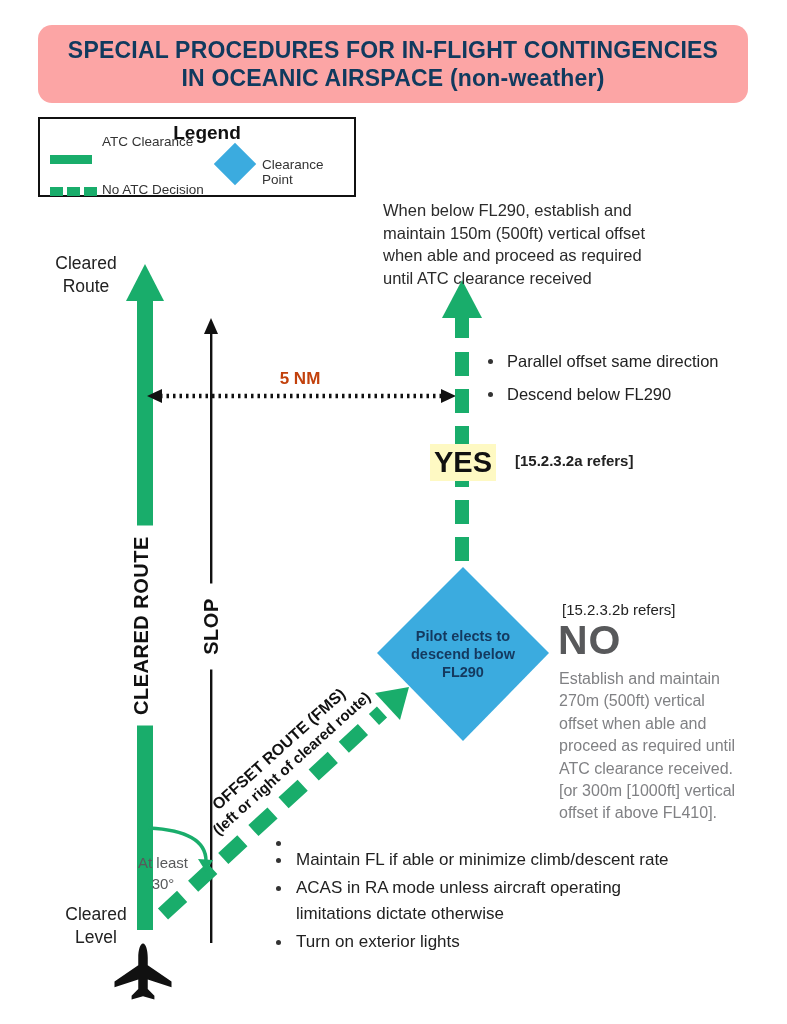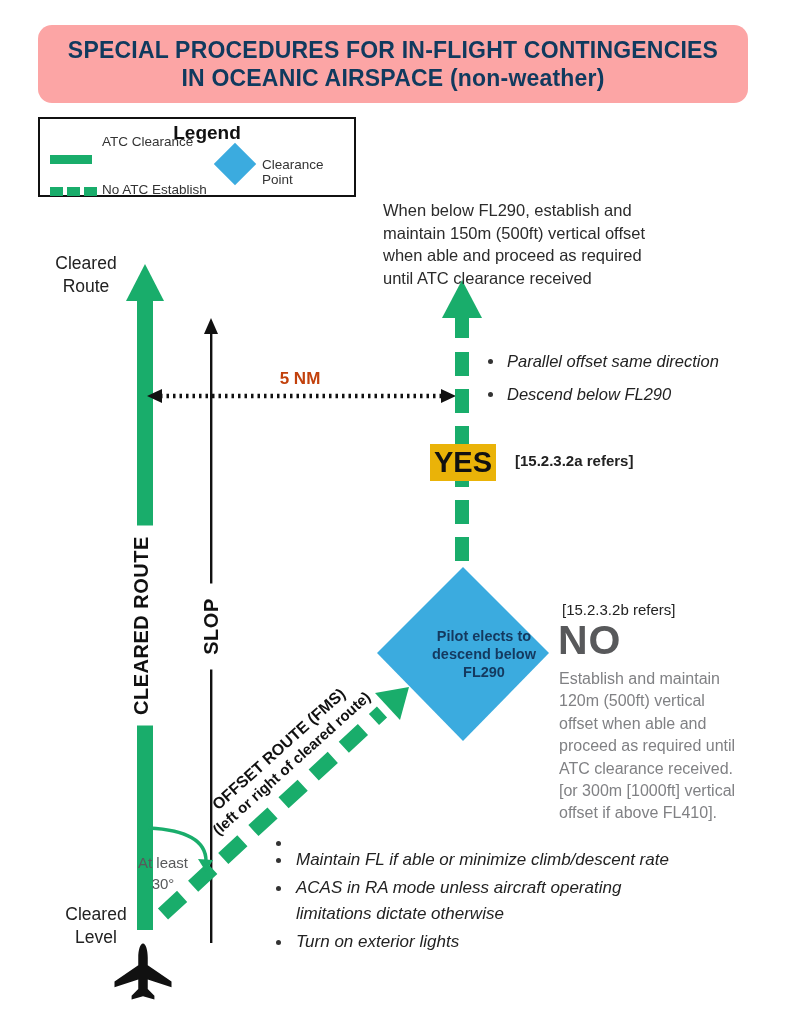--- a/index.html
+++ b/index.html
@@ -28,38 +28,38 @@
   .t-cleared-route { left:40px; top:252px; width:92px; text-align:center; font-size:17.5px; line-height:23px; color:#222; z-index:2; }
   .t-cleared-level { left:48px; top:903px; width:96px; text-align:center; font-size:17.5px; line-height:23px; color:#222; z-index:2; }
   .t-topright { left:383px; top:199px; width:300px; font-size:16.5px; line-height:22.5px; color:#2b2b2b; z-index:2; }
   .t-5nm { left:260px; top:369px; width:80px; text-align:center; font-weight:bold; font-size:17px; color:#c2410c; z-index:2; }
 
   .vlabel { z-index:3; background:#ffffff; text-align:center; font-weight:bold; font-size:20px; color:#111; padding:2px 0; }
   .t-clearedroute-v { left:41px; top:612px; width:200px; transform:rotate(-90deg); letter-spacing:0.5px; }
   .t-slop-v { left:168px; top:613px; width:86px; transform:rotate(-90deg); letter-spacing:0.5px; }
 
   .t-yes { left:430px; top:444px; width:66px; text-align:center; font-weight:bold; font-size:29px; color:#111;
-           background:#eab308; z-index:3; padding:2px 0; }
+           background:#fef9c3; z-index:3; padding:2px 0; }
   .t-yesref { left:515px; top:452px; font-size:15px; color:#222; z-index:2;font-weight:bold; }
   .t-noref { left:562px; top:601px; font-size:15px; color:#222; z-index:2; }
   .t-no { left:558px; top:617px; font-size:41px; font-weight:bold; color:#58595b; z-index:2; letter-spacing:1px; }
   .t-nopara { left:559px; top:668px; width:215px; font-size:16px; line-height:22.4px; color:#808184; z-index:2; }
 
-  .t-diamond { left:414px; top:627px; width:140px; text-align:center; font-size:14.5px; line-height:18px;
+  .t-diamond { left:393px; top:627px; width:140px; text-align:center; font-size:14.5px; line-height:18px;
                font-weight:bold; color:#14395f; z-index:2; }
 
   .t-offset { left:145px; top:737px; width:280px; transform:rotate(-42deg); transform-origin:center;
               text-align:center; color:#111; z-index:2; }
   .t-offset .l1 { font-weight:bold; font-size:16px; line-height:19px; }
   .t-offset .l2 { font-weight:bold; font-size:15px; line-height:19px; }
 
   .t-atleast { left:126px; top:852px; width:74px; text-align:center; font-size:15px; line-height:21px; color:#58595b; z-index:2; }
 
   
-  .blist { list-style:none; z-index:2;font-style:italic; }
+  .blist { list-style:none; z-index:2; }
   .blist li { display:flex; align-items:flex-start; }
   .bdot { width:5px; height:5px; border-radius:50%; background:#333; flex:0 0 5px; }
   .blist-yes { left:488px; top:350px; }
   .blist-yes li { margin-bottom:10px; }
   .blist-yes .bdot { margin:9px 14px 0 0; }
   .blist-yes .btxt { font-size:16.5px; line-height:23px; color:#222; }
   .blist-bottom { left:276px; top:830px; width:490px; }
   .blist-bottom li { margin-bottom:1px; }
   .blist-bottom .bdot { margin:11px 15px 0 0; }
   .blist-bottom .btxt { font-size:17px; line-height:26.5px; color:#222; }
@@ -117,21 +117,21 @@
 
   <div class="abs legend">
     <div class="legend-title">Legend</div>
     <div class="sw-solid"></div>
     <div class="legend-label" style="left:62px; top:15px;">ATC Clearance</div>
     <div class="sw-dash">
       <span></span>
         <span></span>
         <span></span>
     </div>
-    <div class="legend-label" style="left:62px; top:63px;">No ATC Establish</div>
+    <div class="legend-label" style="left:62px; top:63px;">No ATC Decision</div>
     <div class="lg-diamond"></div>
     <div class="legend-label" style="left:222px; top:38px;">Clearance Point</div>
   </div>
 
   <div class="abs t-cleared-route pre">Cleared
 Route</div>
   <div class="abs t-topright pre">When below FL290, establish and
 maintain 150m (500ft) vertical offset
 when able and proceed as required
 until ATC clearance received</div>
@@ -154,21 +154,21 @@
   <div class="abs t-yes">YES</div>
   <div class="abs t-yesref">[15.2.3.2a refers]</div>
 
   <div class="abs t-diamond pre">Pilot elects to
 descend below
 FL290</div>
 
   <div class="abs t-noref">[15.2.3.2b refers]</div>
   <div class="abs t-no">NO</div>
   <div class="abs t-nopara pre">Establish and maintain
-120m (500ft) vertical
+270m (500ft) vertical
 offset when able and
 proceed as required until
 ATC clearance received.
 [or 300m [1000ft] vertical
 offset if above FL410].</div>
 
   <div class="abs t-offset">
     <div class="l1">OFFSET ROUTE (FMS)</div>
     <div class="l2">(left or right of cleared route)</div>
   </div>

